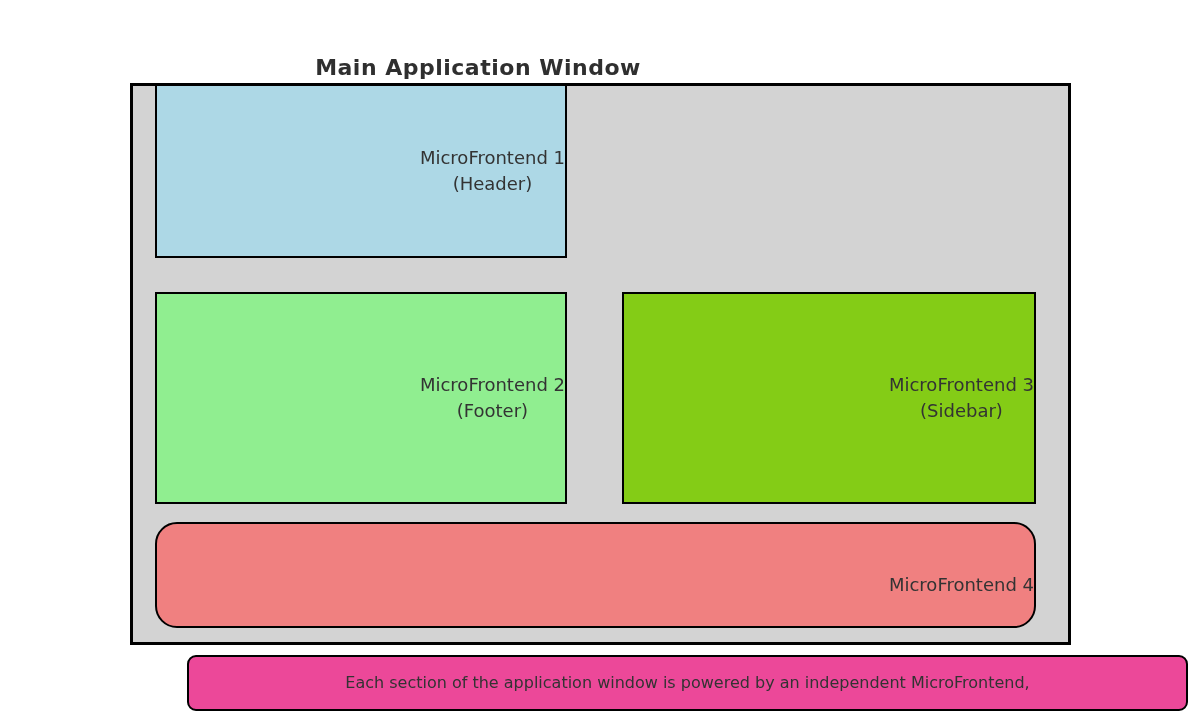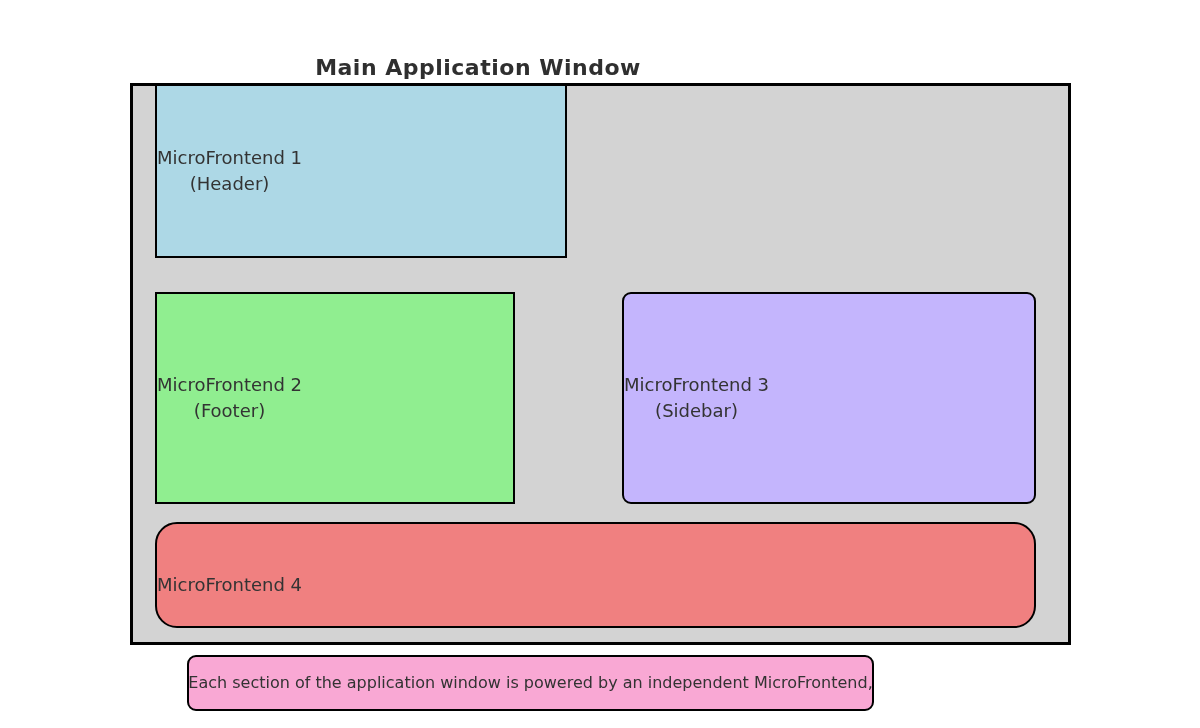--- a/index.html
+++ b/index.html
@@ -36,41 +36,41 @@
     background: #d3d3d3;
     border: 3px solid #000000;
     box-sizing: border-box;
   }
   .mf-box {
     position: absolute;
     border: 2.5px solid #000000;
     box-sizing: border-box;
     display: flex;
     align-items: center;
-    justify-content: flex-start;
+    justify-content: flex-end;
   }
   .mf-label {
     text-align: center;
     font-size: 18px;
     line-height: 26px;
     color: #333333;
     white-space: nowrap;
   }
   .mf-header  { left: 155px; top:  84px; width: 412px; height: 174px; }
-  .mf-content { left: 155px; top: 292px; width: 360px; height: 212px; }
+  .mf-content { left: 155px; top: 292px; width: 412px; height: 212px; }
   .mf-sidebar { left: 622px; top: 292px; width: 414px; height: 212px; }
   .mf-footer  { left: 155px; top: 522px; width: 881px; height: 106px; border-radius: 22px; }
   .mf-footer .mf-label { padding-top: 20px; }
   .caption-box {
     position: absolute;
     left: 187px;
     top: 655px;
-    width: 687px;
+    width: 1001px;
     height: 56px;
-    background: #f9a8d4;
+    background: #ec4899;
     border: 2px solid #000000;
     border-radius: 9px;
     box-sizing: border-box;
     display: flex;
     align-items: center;
     justify-content: center;
   }
   .caption-text {
     text-align: center;
     font-size: 16px;
@@ -95,21 +95,21 @@
     </div>
   </div>
 
   <div class="mf-box mf-content" style="background: rgb(144, 238, 144);">
     <div class="mf-label">
       <div>MicroFrontend 2</div>
       <div>(Footer)</div>
     </div>
   </div>
 
-  <div class="mf-box mf-sidebar" style="background: #c4b5fd; border-radius: 9px;">
+  <div class="mf-box mf-sidebar" style="background: #84cc16;">
     <div class="mf-label">
       <div>MicroFrontend 3</div>
       <div>(Sidebar)</div>
     </div>
   </div>
 
   <div class="mf-box mf-footer" style="background: rgb(240, 128, 128);">
     <div class="mf-label">
       <div>MicroFrontend 4</div>
     </div>

